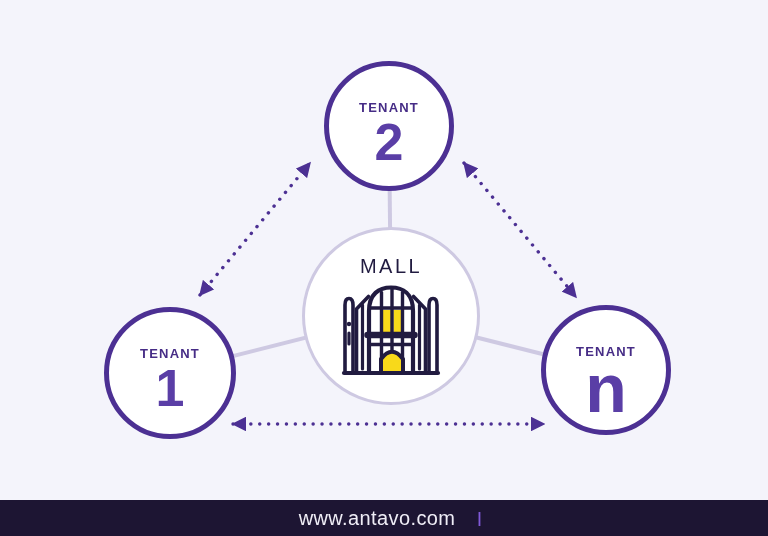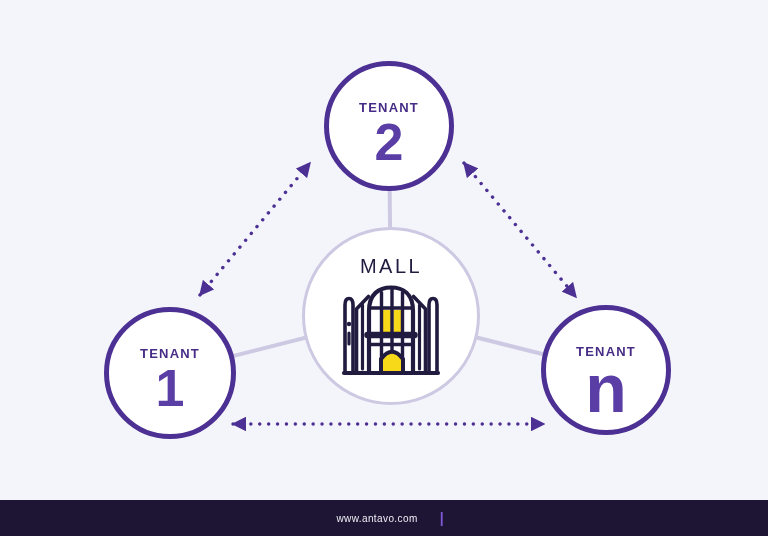--- a/index.html
+++ b/index.html
@@ -63,21 +63,21 @@
   .mall-stroke { stroke:var(--navy); fill:none; stroke-linecap:round; stroke-linejoin:round; }
   .mall-fill-yellow { fill:var(--yellow); }
   .mall-fill-navy { fill:var(--navy); }
 
   .footer {
     position:absolute; left:0; top:500px; width:768px; height:36px;
     background:var(--footer-bg);
     display:flex; align-items:center; justify-content:center; gap:22px;
   }
   .footer .website, .footer .tagline {
-    color:var(--footer-text); font-size:10px; letter-spacing:0.4px;margin-left:12px;
+    color:var(--footer-text); font-size:20px; letter-spacing:0.4px;margin-left:12px;
   }
   .footer .sep {
     color:var(--separator); font-size:14px; font-weight:700;
   }
 </style>
 </head>
 <body>
 
 <div class="stage">
 

